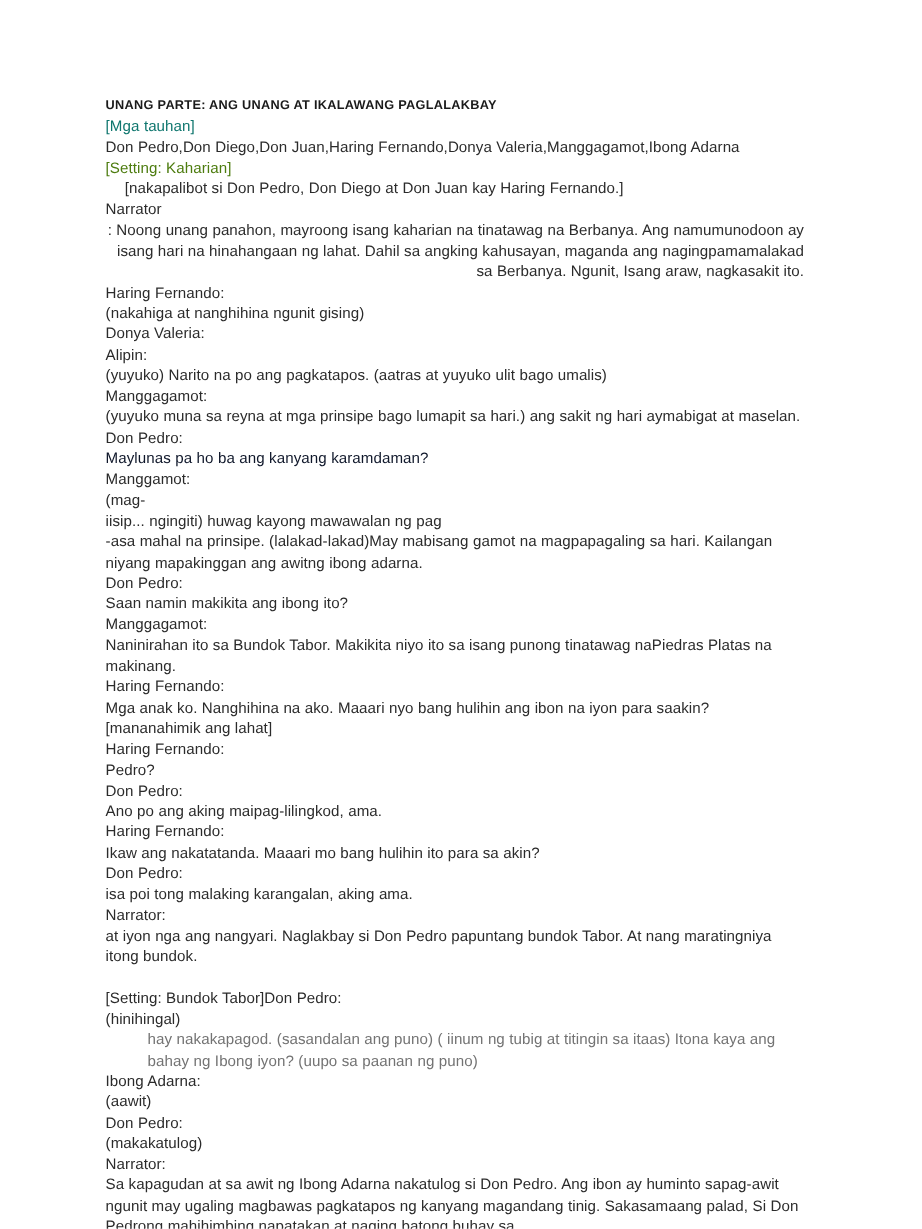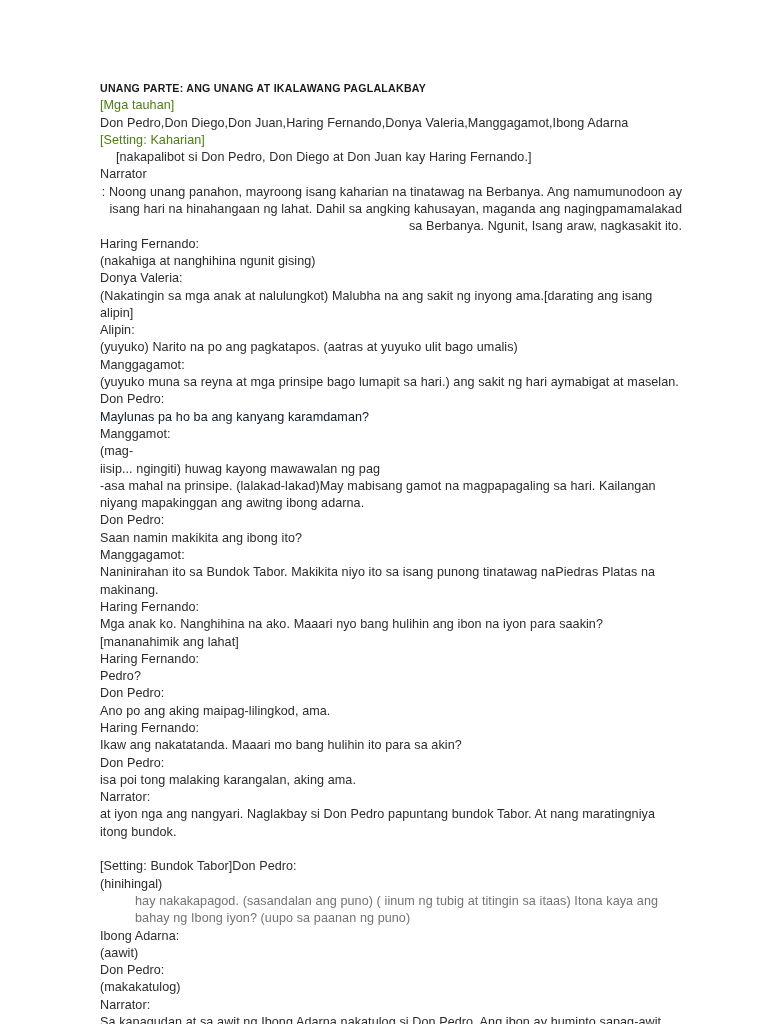--- a/index.html
+++ b/index.html
@@ -11,21 +11,21 @@
   body {
     width: 768px;
     height: 1024px;
     font-family: "Liberation Sans", sans-serif;
     color: #231f20;
     overflow: hidden;
     position: relative;
   }
   #page {
     position: absolute;
-    left: 12px;
+    left: 0;
     top: 0;
     width: 658px;
     height: 1024px;
     background: #ffffff;
     box-sizing: border-box;
   }
   #doc-body {
     position: absolute;
     left: 88px;
     top: 80px;
@@ -56,30 +56,29 @@
     
   }
 </style>
 </head>
 <body style="background: rgb(255, 255, 255);">
 
 <div id="page" style="background: rgb(255, 255, 255);">
   <div id="doc-body">
     <p class="doc-title">UNANG PARTE: ANG UNANG AT IKALAWANG PAGLALAKBAY</p>
     <div id="lines-container">
-        <p class="para" style="color: #4d7c0f;">[Mga tauhan]</p>
+        <p class="para" style="color: #0f766e;">[Mga tauhan]</p>
         <p class="para" style="color: rgb(43, 43, 43);">Don Pedro,Don Diego,Don Juan,Haring Fernando,Donya Valeria,Manggagamot,Ibong Adarna</p>
         <p class="para" style="color: #4d7c0f;">[Setting: Kaharian]</p>
         <p class="para" style="color: rgb(43, 43, 43); padding-left: 16px;">[nakapalibot si Don Pedro, Don Diego at Don Juan kay Haring Fernando.]</p>
         <p class="para speaker" style="color: rgb(43, 43, 43);">Narrator</p>
         <p class="para" style="color: rgb(43, 43, 43); text-align: right;">: Noong unang panahon, mayroong isang kaharian na tinatawag na Berbanya. Ang namumunodoon ay isang hari na hinahangaan ng lahat. Dahil sa angking kahusayan, maganda ang nagingpamamalakad sa Berbanya. Ngunit, Isang araw, nagkasakit ito.</p>
         <p class="para speaker" style="color: rgb(43, 43, 43);">Haring Fernando:</p>
         <p class="para" style="color: rgb(43, 43, 43);">(nakahiga at nanghihina ngunit gising)</p>
         <p class="para speaker" style="color: rgb(43, 43, 43);">Donya Valeria:</p>
-        <p class="para" style="color: rgb(43, 43, 43);">(Nakatingin sa mga anak at nalulungkot) Malubha na ang sakit ng inyong ama.[darating ang isang alipin]</p>
         <p class="para speaker" style="color: rgb(43, 43, 43);">Alipin:</p>
         <p class="para" style="color: rgb(43, 43, 43);">(yuyuko) Narito na po ang pagkatapos. (aatras at yuyuko ulit bago umalis)</p>
         <p class="para speaker" style="color: rgb(43, 43, 43);">Manggagamot:</p>
         <p class="para" style="color: rgb(43, 43, 43);">(yuyuko muna sa reyna at mga prinsipe bago lumapit sa hari.) ang sakit ng hari aymabigat at maselan.</p>
         <p class="para speaker" style="color: rgb(43, 43, 43);">Don Pedro:</p>
         <p class="para" style="color: #0f172a;">Maylunas pa ho ba ang kanyang karamdaman?</p>
         <p class="para speaker" style="color: rgb(43, 43, 43);">Manggamot:</p>
         <p class="para" style="color: rgb(43, 43, 43);">(mag-</p>
         <p class="para" style="color: rgb(43, 43, 43);">iisip... ngingiti) huwag kayong mawawalan ng pag</p>
         <p class="para" style="color: rgb(43, 43, 43);">-asa mahal na prinsipe. (lalakad-lakad)May mabisang gamot na magpapagaling sa hari. Kailangan niyang mapakinggan ang awitng ibong adarna.</p>

